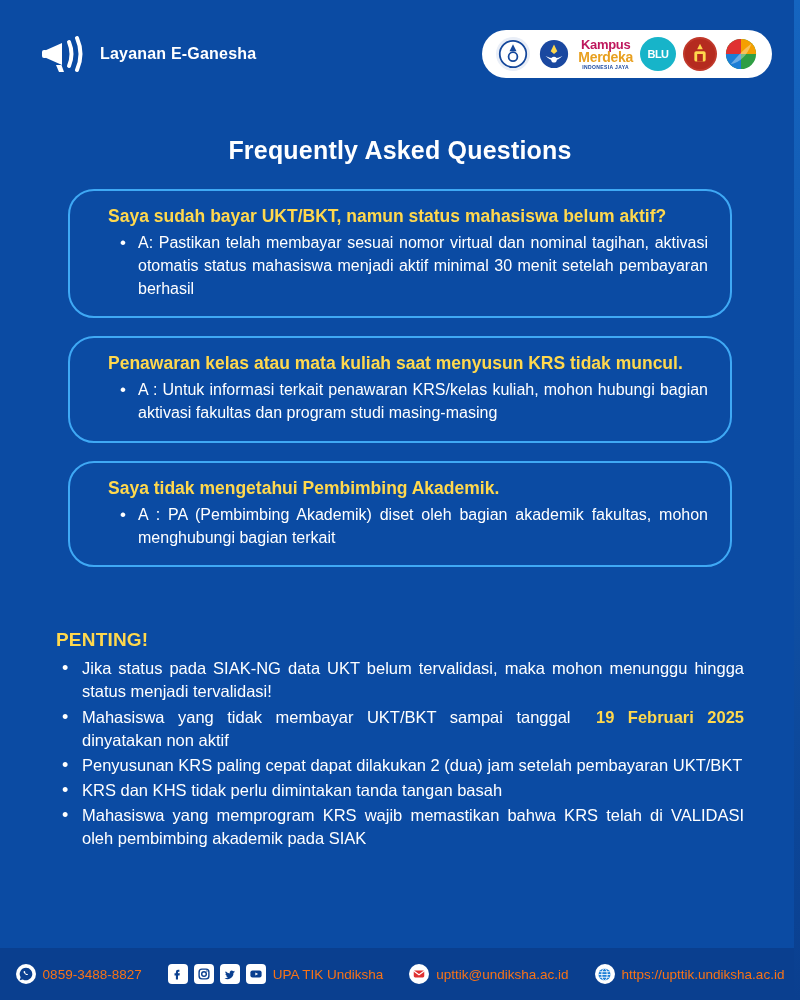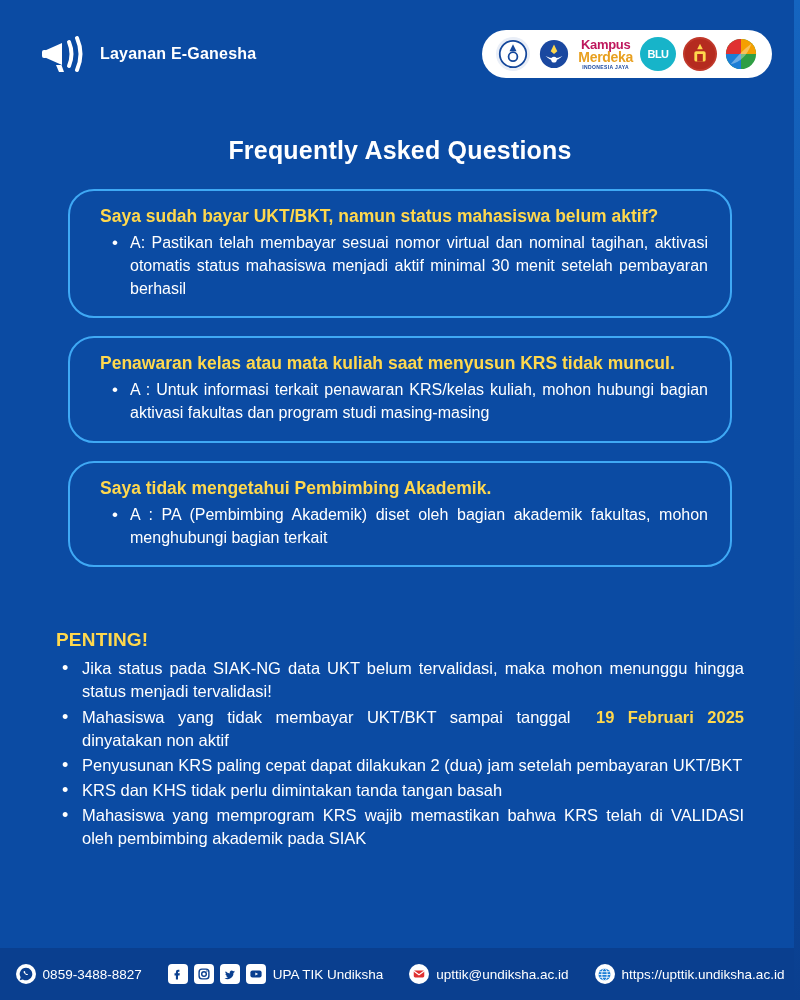--- a/index.html
+++ b/index.html
@@ -80,21 +80,21 @@
   
   .faq-list {
     margin: 24px 68px 0 68px;
     display: flex;
     flex-direction: column;
     gap: 18px;
   }
   .faq-card {
     border: 2px solid #3fa9f5;
     border-radius: 26px;
-    padding: 14px 22px 16px 30px;
+    padding: 14px 22px 16px 38px;
   }
   .faq-q {
     color: #ffd84d;
     font-size: 17.5px;
     font-weight: bold;
     line-height: 1.32;
     text-align: justify;
     text-justify: inter-word;
   }
   .faq-a {
@@ -148,21 +148,21 @@
   
   .footer {
     position: absolute;
     left: 0; right: 0; bottom: 0;
     height: 52px;
     background: #0a3f8f;
     display: flex;
     align-items: center;
     justify-content: center;
     gap: 9px;
-    color: #ffffff;
+    color: #f97316;
     font-size: 13.5px;
   }
   .footer .item { display: flex; align-items: center; gap: 7px; }
   .footer .sep { width: 8px; }
   .ficon {
     width: 20px; height: 20px; border-radius: 50%;
     background: #ffffff;
     display: flex; align-items: center; justify-content: center;
     flex: 0 0 auto;
   }

